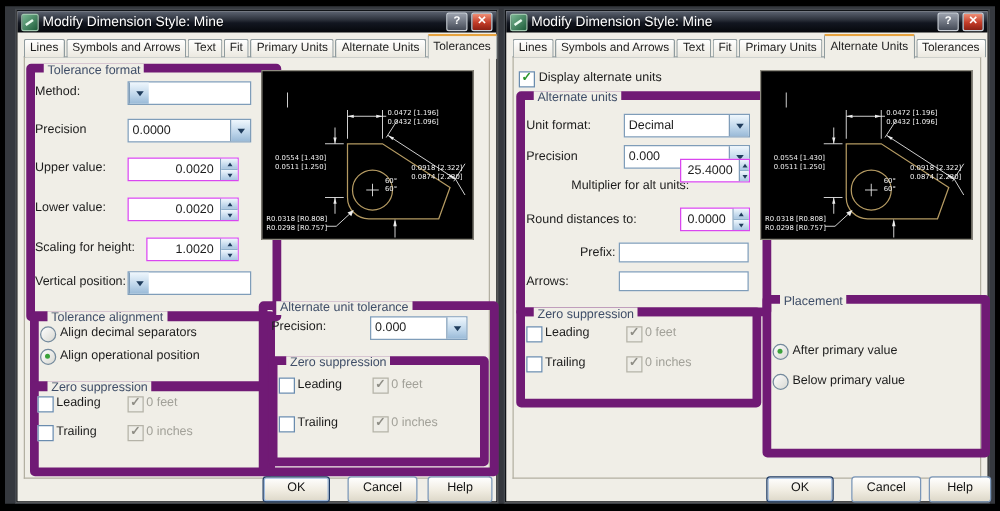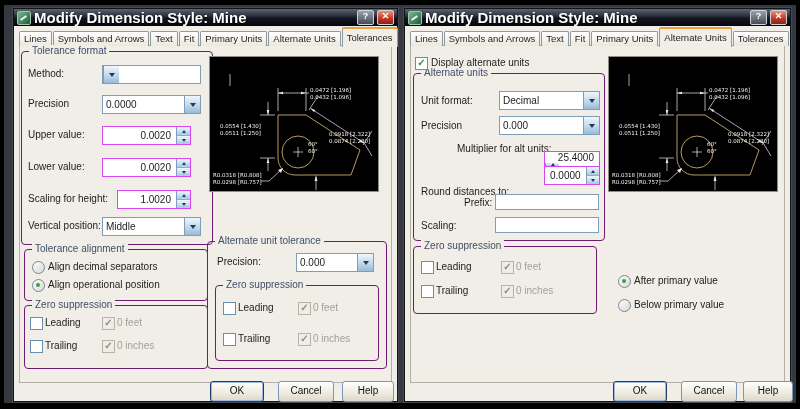--- a/index.html
+++ b/index.html
@@ -9,36 +9,36 @@
   .dialog{position:absolute;background:#f0eee7;border:1px solid #101317;box-shadow:0 0 0 1px #45494f;}
   .dlg-left{left:13px;top:8px;width:383px;height:392px;}
   .dlg-right{left:404px;top:8px;width:385px;height:392px;}
 
   .titlebar{position:absolute;left:0;top:0;right:0;height:17px;
     background:linear-gradient(#5d6472 0%,#2c313b 40%,#121620 55%,#05070b 100%);
     display:flex;align-items:center;padding:0 3px;gap:3px;}
   .title-icon{width:12px;height:12px;border:1px solid #9fc7ad;border-radius:2px;flex:0 0 auto;
     background:linear-gradient(135deg,#79b893,#1e5c3a);position:relative;}
   .title-icon::after{content:"";position:absolute;left:2px;top:5px;width:7px;height:2px;background:#eafbef;transform:rotate(-35deg);}
-  .title-text{color:#fff;font-weight:bold;font-size:15px;flex:1;white-space:nowrap;overflow:hidden;text-shadow:0 1px 1px #000;}
+  .title-text{color:#fff;font-weight:normal;font-size:11px;flex:1;white-space:nowrap;overflow:hidden;text-shadow:0 1px 1px #000;}
   .tb-btn{width:15px;height:13px;border:1px solid #ccd2da;border-radius:2px;color:#fff;
     font-size:9px;line-height:11px;text-align:center;font-weight:bold;flex:0 0 auto;}
   .tb-help{background:linear-gradient(#9ba1ad,#454b57);}
   .tb-close{background:linear-gradient(#f09077,#c33c28 55%,#8c2013);}
 
   .tabs{position:absolute;left:5px;top:20px;height:17px;display:flex;align-items:flex-end;z-index:2;white-space:nowrap;}
   .tab{height:14px;line-height:14px;padding:0 4px;margin-right:1px;font-size:9.5px;color:#1e1e1e;
     background:linear-gradient(#ffffff,#ebe8df);border:1px solid #8f9b9e;border-bottom:none;
     border-radius:2px 2px 0 0;position:relative;}
   .tab.active{height:18px;line-height:17px;background:#f0eee7;border-top:2px solid #e7a33e;margin-bottom:-1px;z-index:3;}
 
   .panel{position:absolute;left:5px;right:5px;top:36px;height:336px;background:#f0eee7;
     border:1px solid #b3b0a2;border-top-color:#98a2a5;z-index:1;}
 
-  .grp{position:absolute;border:1px solid #701a75;border-radius:4px;z-index:2;}
+  .grp{position:absolute;border:7px solid #701a75;border-radius:4px;z-index:2;}
   .gt{position:absolute;top:-7px;left:7px;background:#f0eee7;padding:0 3px;font-size:10px;color:#3f4e68;white-space:nowrap;}
 
   .lbl{position:absolute;font-size:10px;white-space:nowrap;z-index:3;}
   .dlbl{position:absolute;font-size:10px;white-space:nowrap;color:#a2a199;z-index:3;text-align:center;}
 
   .combo{position:absolute;height:17px;background:#fff;border:1px solid #7f9db9;display:flex;z-index:3;}
   .combo .val{flex:1;padding:0 3px;display:flex;align-items:center;font-size:10px;overflow:hidden;white-space:nowrap;}
   .combo.dark .val{background:linear-gradient(#3b424e,#0b0e14);color:#fff;}
   .cbtn{width:15px;border-left:1px solid #7f9db9;background:linear-gradient(#eff7fd,#bdd5ea 60%,#9abad7);
     display:flex;align-items:center;justify-content:center;}
@@ -142,21 +142,20 @@
         <span class="sb">
           <span class="tri-u"></span>
         </span>
         <span class="sb">
           <span class="tri-dn"></span>
         </span>
       </span>
   </div>
   <span class="lbl" style="left:14px;top:211px;">Vertical position:</span>
   <div class="combo" style="left:88px;top:208px;width:97px;">
-    <span class="val">Middle</span>
     <span class="cbtn">
         <span class="tri-d"></span>
       </span>
   </div>
 
   <div class="grp" style="left:10px;top:240px;width:182px;height:50px;">
     <span class="gt">Tolerance alignment</span>
   </div>
   <span class="rad" style="left:18px;top:252px;"></span>
   <span class="lbl" style="left:34px;top:252px;">Align decimal separators</span>
@@ -283,46 +282,46 @@
       </span>
   </div>
   <span class="lbl" style="left:16px;top:111px;">Precision</span>
   <div class="combo" style="left:94px;top:107px;width:99px;">
     <span class="val">0.000</span>
     <span class="cbtn">
         <span class="tri-d"></span>
       </span>
   </div>
   <span class="lbl" style="left:16px;top:134px;padding-left:36px;">Multiplier for alt units:</span>
-  <div class="spin" style="left:139px;top:142px;width:54px;flex-direction:column;">
+  <div class="spin" style="left:139px;top:118px;width:54px;">
     <span class="val">25.4000</span>
     <span class="sbtns">
         <span class="sb">
           <span class="tri-u"></span>
         </span>
         <span class="sb">
           <span class="tri-dn"></span>
         </span>
       </span>
   </div>
-  <span class="lbl" style="left:16px;top:161px;margin-top:16px;">Round distances to:</span>
+  <span class="lbl" style="left:16px;top:161px;">Round distances to:</span>
   <div class="spin" style="left:139px;top:157px;width:54px;">
     <span class="val">0.0000</span>
     <span class="sbtns">
         <span class="sb">
           <span class="tri-u"></span>
         </span>
         <span class="sb">
           <span class="tri-dn"></span>
         </span>
       </span>
   </div>
   <span class="lbl" style="left:12px;top:188px;padding-left:47px;">Prefix:</span>
   <input class="inp" style="left: 90px; top: 185px; width: 104px;">
-  <span class="lbl" style="left:16px;top:211px;">Scaling:</span>
+  <span class="lbl" style="left:16px;top:211px;">Arrows:</span>
   <input class="inp" style="left: 90px; top: 208px; width: 104px;">
 
   <div class="grp" style="left:8px;top:237px;width:182px;height:66px;">
     <span class="gt">Zero suppression</span>
   </div>
   <span class="chk" style="left:16px;top:252px;"></span>
   <span class="lbl" style="left:31px;top:252px;">Leading</span>
   <span class="chk dis on" style="left:96px;top:252px;"></span>
   <span class="dlbl" style="left:111px;top:252px;">0 feet</span>
   <span class="chk" style="left:16px;top:276px;"></span>
@@ -372,20 +371,23 @@
         <text x="118" y="79">0.0918 [2.322]</text>
         <text x="118" y="86">0.0874 [2.230]</text>
         <text x="97" y="89">60°</text>
         <text x="97" y="96">60°</text>
         <text x="2" y="120">R0.0318 [R0.808]</text>
         <text x="2" y="127">R0.0298 [R0.757]</text>
       </g>
     </svg>
   </div>
 
+  <div class="grp" style="left:205px;top:227px;width:168px;height:116px;">
+    <span class="gt">Placement</span>
+  </div>
   <span class="rad on" style="left:213px;top:266px;"></span>
   <span class="lbl" style="left:229px;top:266px;">After primary value</span>
   <span class="rad" style="left:213px;top:290px;"></span>
   <span class="lbl" style="left:229px;top:290px;">Below primary value</span>
 
   <div class="btn default" style="left:208px;top:372px;width:52px;">OK</div>
   <div class="btn" style="left:276px;top:372px;width:54px;">Cancel</div>
   <div class="btn" style="left:338px;top:372px;width:48px;">Help</div>
 </div>
 

